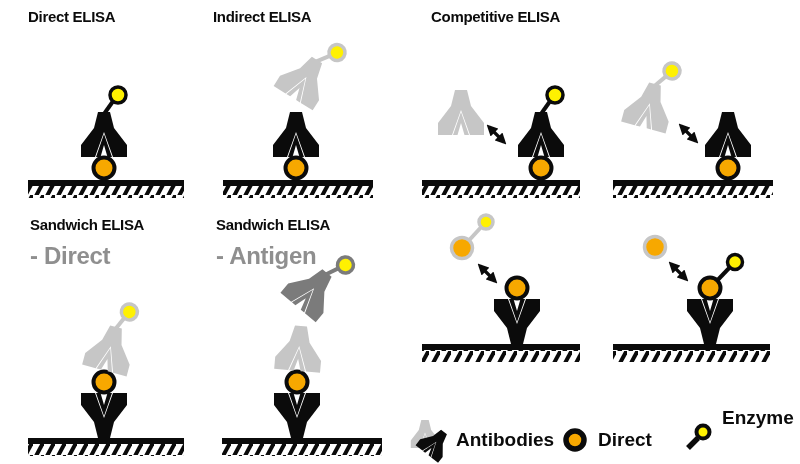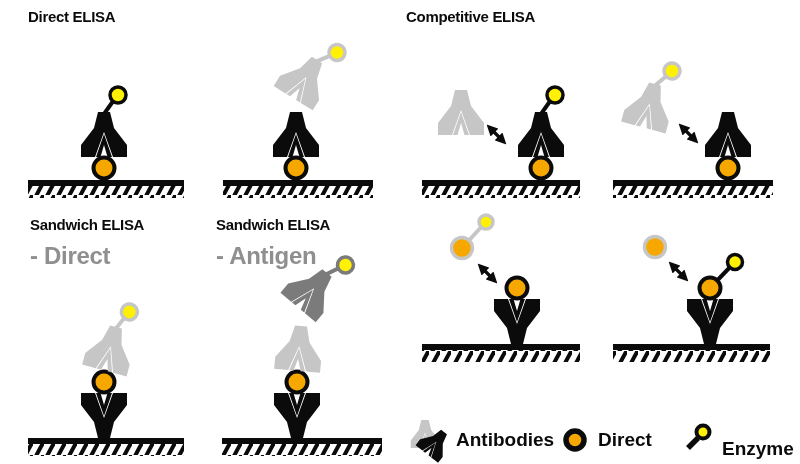--- a/index.html
+++ b/index.html
@@ -28,29 +28,30 @@
   .con-dg{stroke:var(--darkgray);stroke-width:4;}
   .arrow{stroke:var(--ink);stroke-width:3.2;fill:none;}
   .ahf{fill:var(--ink);}
 </style>
 </head>
 <body>
 
 <div class="canvas">
 
   <div class="title" style="left:28px;top:8px">Direct ELISA</div>
-  <div class="title" style="left:406px;top:8px">Competitive ELISA</div>
+  <div class="title" style="left:213px;top:8px">Indirect ELISA</div>
+  <div class="title" style="left:431px;top:8px">Competitive ELISA</div>
   <div class="title" style="left:30px;top:216px">Sandwich ELISA</div>
   <div class="subtitle" style="left:30px;top:242px">- Direct</div>
   <div class="title" style="left:216px;top:216px">Sandwich ELISA</div>
   <div class="subtitle" style="left:216px;top:242px">- Antigen</div>
 
   <div class="legend-label" style="left:456px;top:429px">Antibodies</div>
   <div class="legend-label" style="left:598px;top:429px">Direct</div>
-  <div class="legend-label" style="left:722px;top:438px">Enzyme</div>
+  <div class="legend-label" style="left:722px;top:407px">Enzyme</div>
 
   <svg width="800" height="464" viewBox="0 0 800 464">
     <defs>
       <g id="abdown">
         <path d="M-6,0 L6,0 L10,16 L23,33 L23,45 L9,45 L0,20 L-9,45 L-23,45 L-23,33 L-10,16 Z"></path>
         <path d="M0,22 L8,45 L3.5,45 L0,33 L-3.5,45 L-8,45 Z"></path>
       </g>
       <pattern id="hatch" width="11" height="13" patternUnits="userSpaceOnUse">
         <line class="hatchln" x1="11" y1="-1" x2="3" y2="14"></line>
       </pattern>

